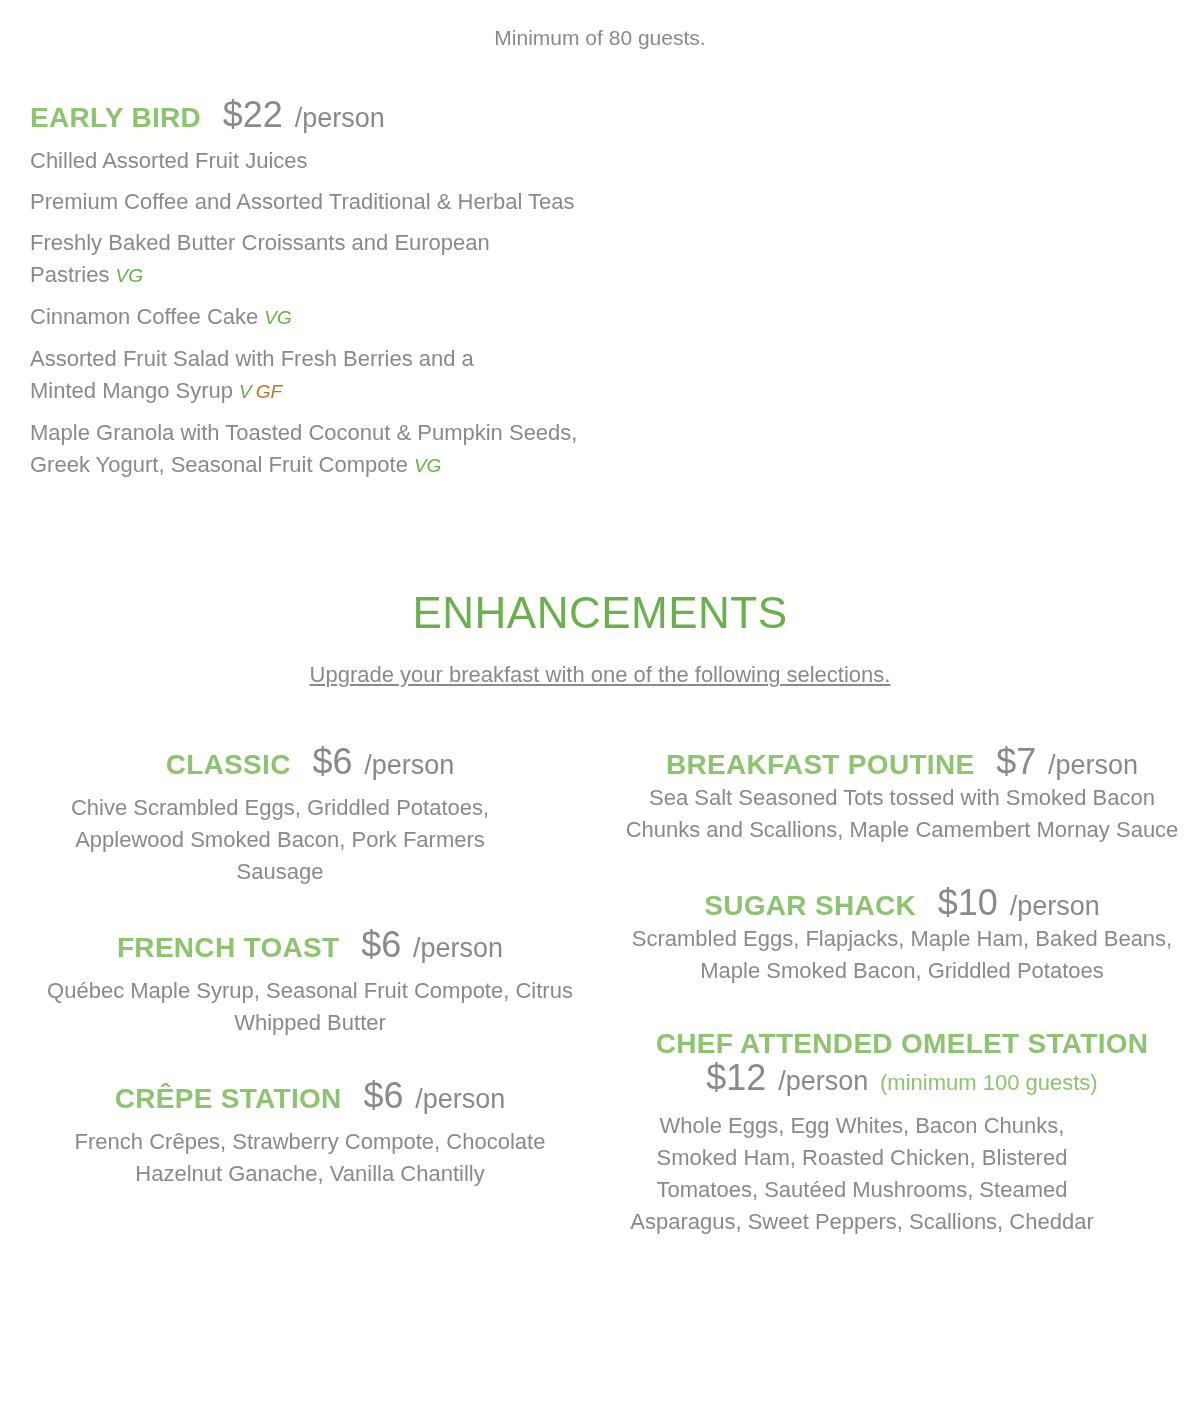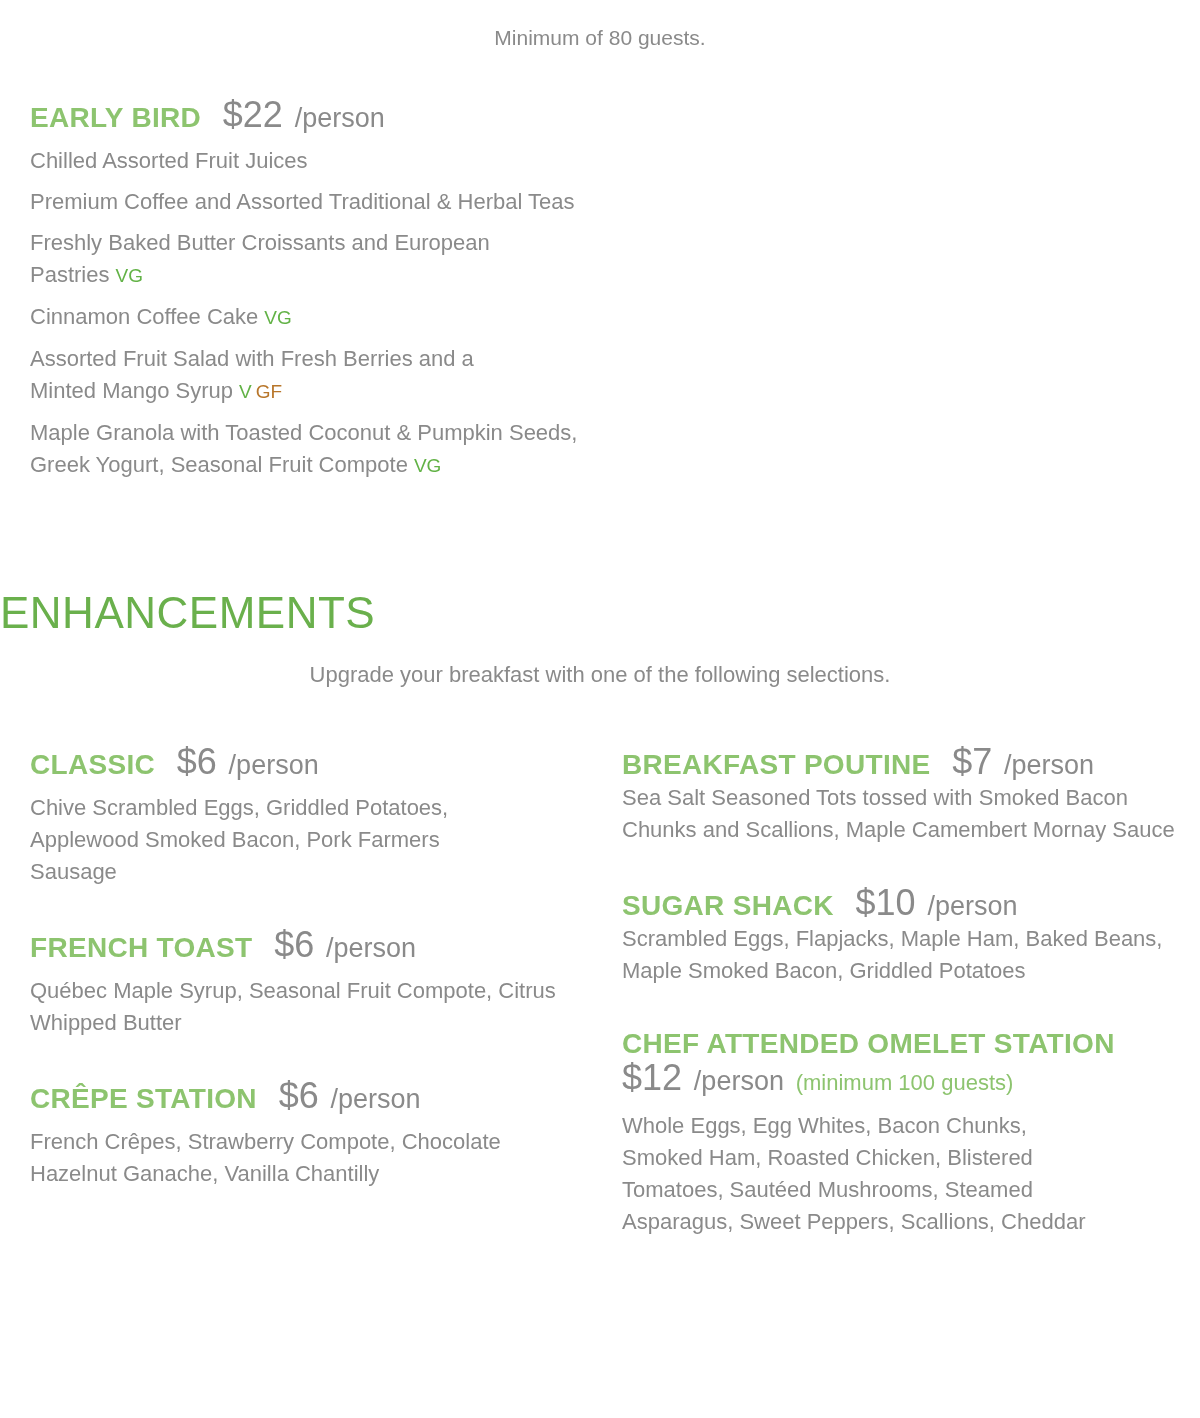--- a/index.html
+++ b/index.html
@@ -10,42 +10,42 @@
   .top-note {
     position: absolute; left: 0; right: 0; top: 26px;
     text-align: center; font-size: 21px; color: #8a8a8a;
   }
   .heading-row { font-size: 28px; line-height: 34px; white-space: nowrap; }
   .item-title { font-weight: bold; color: #8dc46f; letter-spacing: 0.3px; }
   .item-price { color: #8a8a8a; font-size: 36px; margin-left: 14px; }
   .per { font-size: 27px; color: #8a8a8a; margin-left: 4px; }
   .min-note { font-size: 22px; color: #8dc46f; margin-left: 4px; }
   .desc { font-size: 22px; line-height: 32px; color: #8a8a8a; }
-  .tag { font-size: 19px; margin-left: 6px; }
+  .tag { font-style: italic; font-size: 19px; margin-left: 6px; }
   .tag-green { color: #62b246; }
   .tag-orange { color: #b8762a; }
   .tag + .tag { margin-left: 4px; text-align: center; }
 
   .early-bird { position: absolute; left: 30px; top: 98px; width: 560px; }
   .early-bird .list { margin-top: 10px; }
   .early-bird .li { font-size: 22px; line-height: 32px; margin-bottom: 9px; }
 
   .enh-title {
-    position: absolute; left: 0; right: 0; top: 588px; text-align: left;
+    position: absolute; left: 0; right: 0; top: 588px; text-align: center;
     font-size: 44px; color: #6ab04c; letter-spacing: 0.5px;
   }
   .enh-sub {
     position: absolute; left: 0; right: 0; top: 662px; text-align: center;
-    font-size: 22px; color: #8a8a8a;
+    font-size: 22px; color: #8a8a8a; text-decoration: underline;
   }
   .col-left { position: absolute; left: 30px; top: 745px; width: 560px; }
   .col-right { position: absolute; left: 622px; top: 745px; width: 560px; }
   .enh-item .desc { margin-top: 10px; }
   .col-right .enh-item .desc { margin-top: 0px; }
-  .enh-item { margin-bottom: 40px; }
+  .enh-item { margin-bottom: 40px; text-align: center; }
 </style>
 </head>
 <body>
 
 <div class="top-note">Minimum of 80 guests.</div>
 
 <section class="early-bird">
   <div class="heading-row">
     <span class="item-title">EARLY BIRD</span>
     <span class="item-price">$22</span>

